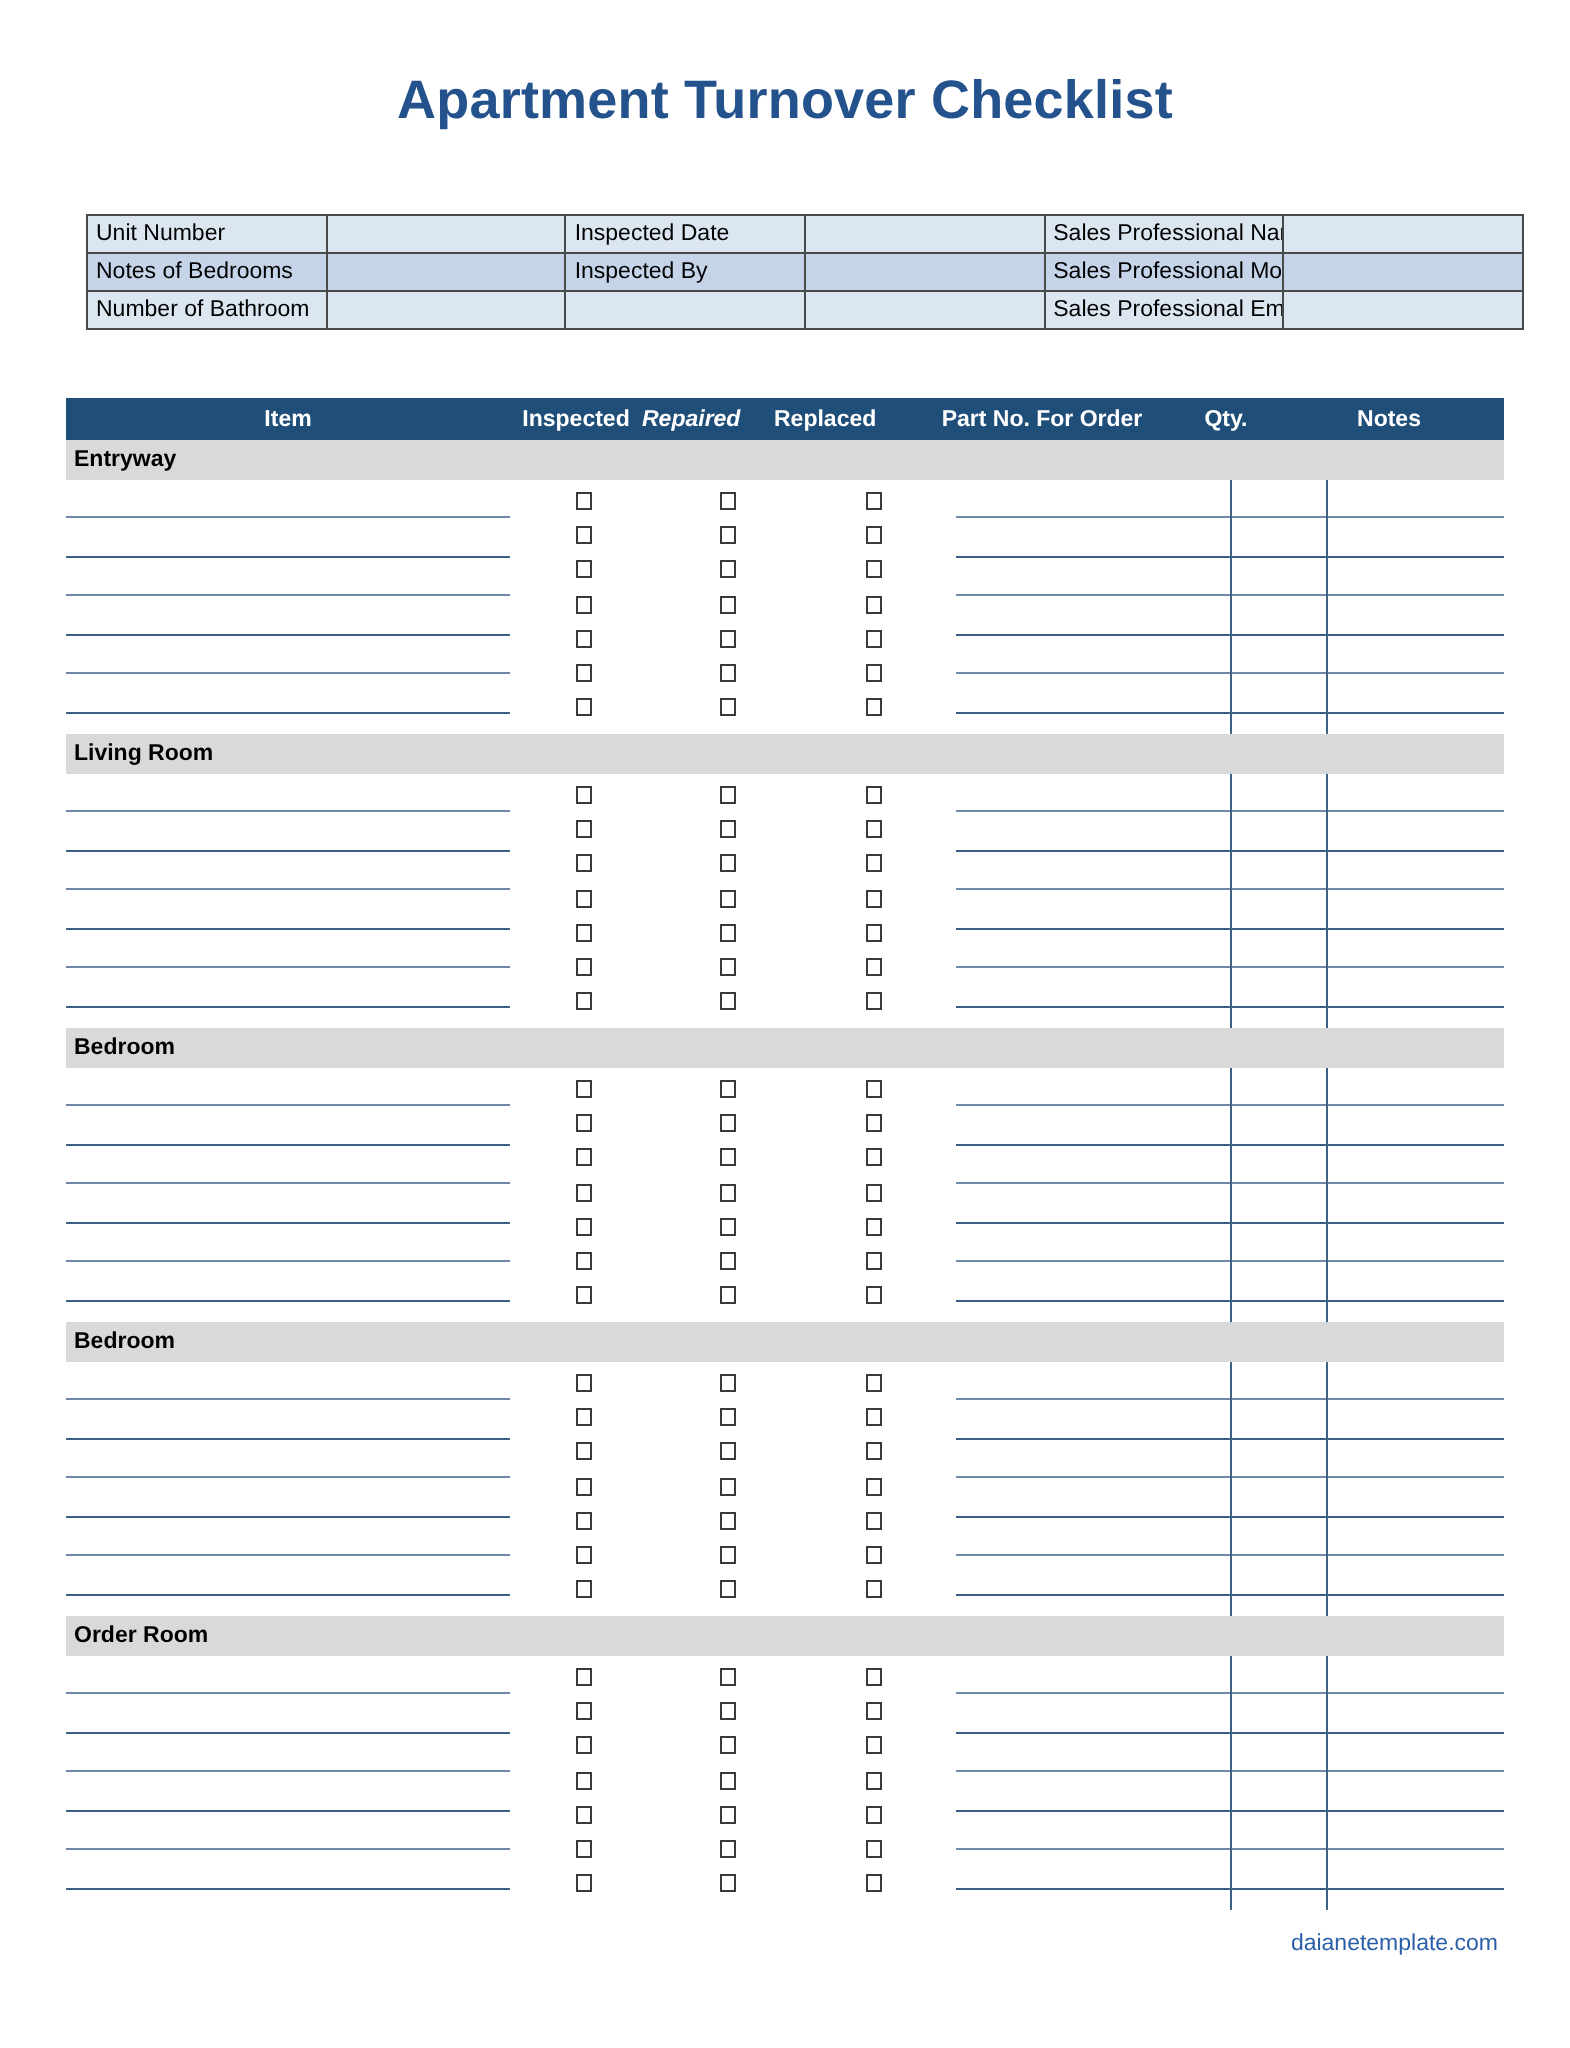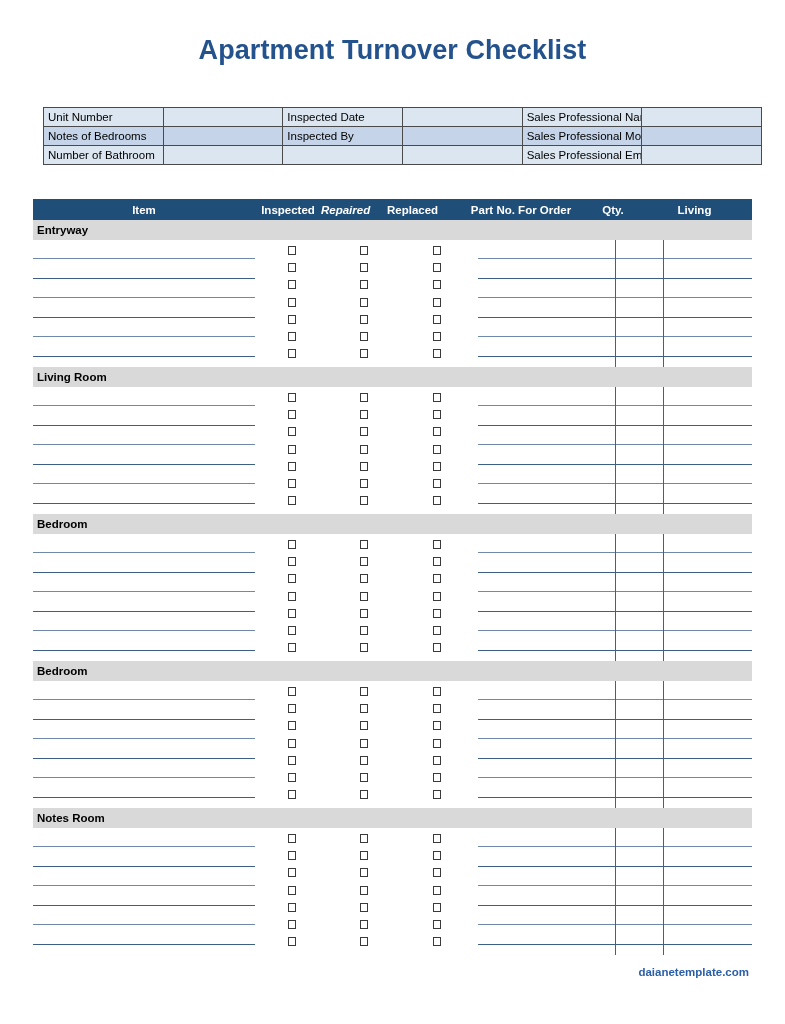--- a/index.html
+++ b/index.html
@@ -134,21 +134,21 @@
     border: 1.2px solid #3a3a3a;
     background: #ffffff;
   }
 
   
   .footer {
     position: absolute;
     right: 36px; bottom: 46px;
     color: #2a5fa8;
     font-size: 11.5px;
-    font-weight: bold;
+    font-weight: normal;
   }
 </style>
 </head>
 <body>
 
 <div class="title">Apartment Turnover Checklist</div>
 
 <div class="info-wrap">
   <table class="info">
     <tbody>
@@ -182,21 +182,21 @@
 
 <div class="list-wrap">
 
   <div class="list-head">
     <div class="c-item">Item</div>
     <div class="c-insp">Inspected</div>
     <div class="c-rep">Repaired</div>
     <div class="c-repl">Replaced</div>
     <div class="c-part">Part No. For Order</div>
     <div class="c-qty">Qty.</div>
-    <div class="c-notes">Living</div>
+    <div class="c-notes">Notes</div>
   </div>
 
   <div id="sections-host">
       <div class="section-band">Entryway</div>
       <div class="section-body">
         <div class="lines-left">
           <div class="rule" style="top: 18px;"></div>
           <div class="rule dark" style="top: 37.5px;"></div>
           <div class="rule" style="top: 57px;"></div>
           <div class="rule dark" style="top: 76.5px;"></div>
@@ -378,21 +378,21 @@
         <div class="cbcol col3">
           <div class="cb" style="top: 6px;"></div>
           <div class="cb" style="top: 23.2px;"></div>
           <div class="cb" style="top: 40.4px;"></div>
           <div class="cb" style="top: 57.6px;"></div>
           <div class="cb" style="top: 74.8px;"></div>
           <div class="cb" style="top: 92px;"></div>
           <div class="cb" style="top: 109.2px;"></div>
         </div>
       </div>
-      <div class="section-band">Notes Room</div>
+      <div class="section-band">Order Room</div>
       <div class="section-body">
         <div class="lines-left">
           <div class="rule" style="top: 18px;"></div>
           <div class="rule dark" style="top: 37.5px;"></div>
           <div class="rule" style="top: 57px;"></div>
           <div class="rule dark" style="top: 76.5px;"></div>
           <div class="rule" style="top: 96px;"></div>
           <div class="rule dark" style="top: 115.5px;"></div>
         </div>
         <div class="lines-right">

